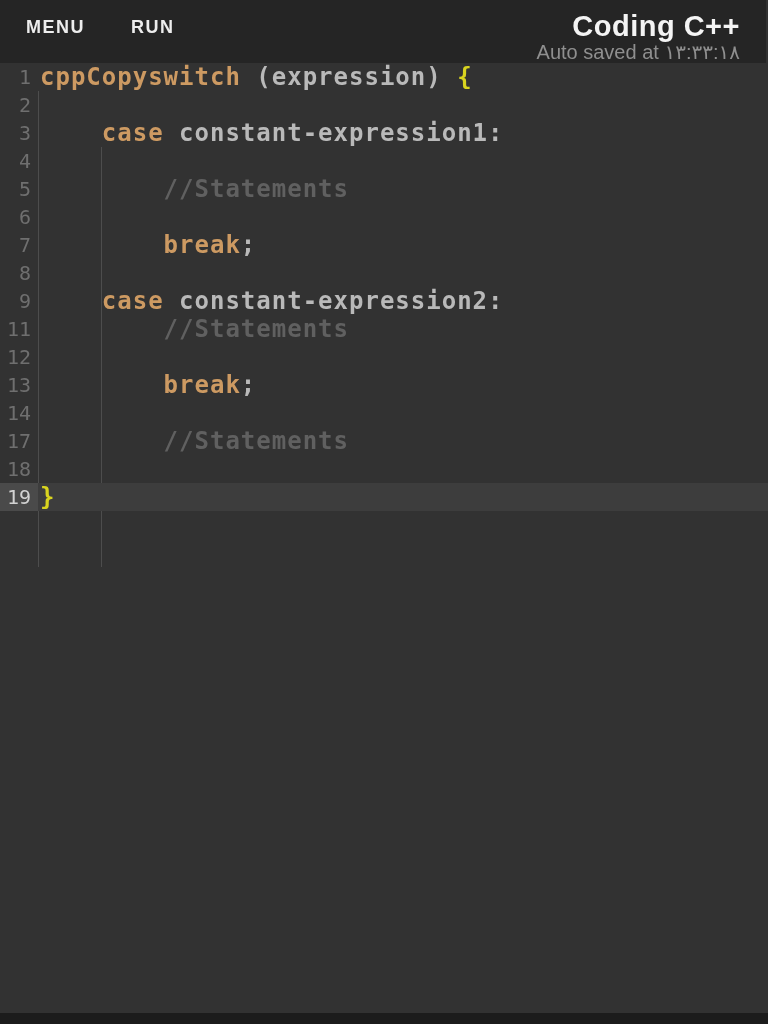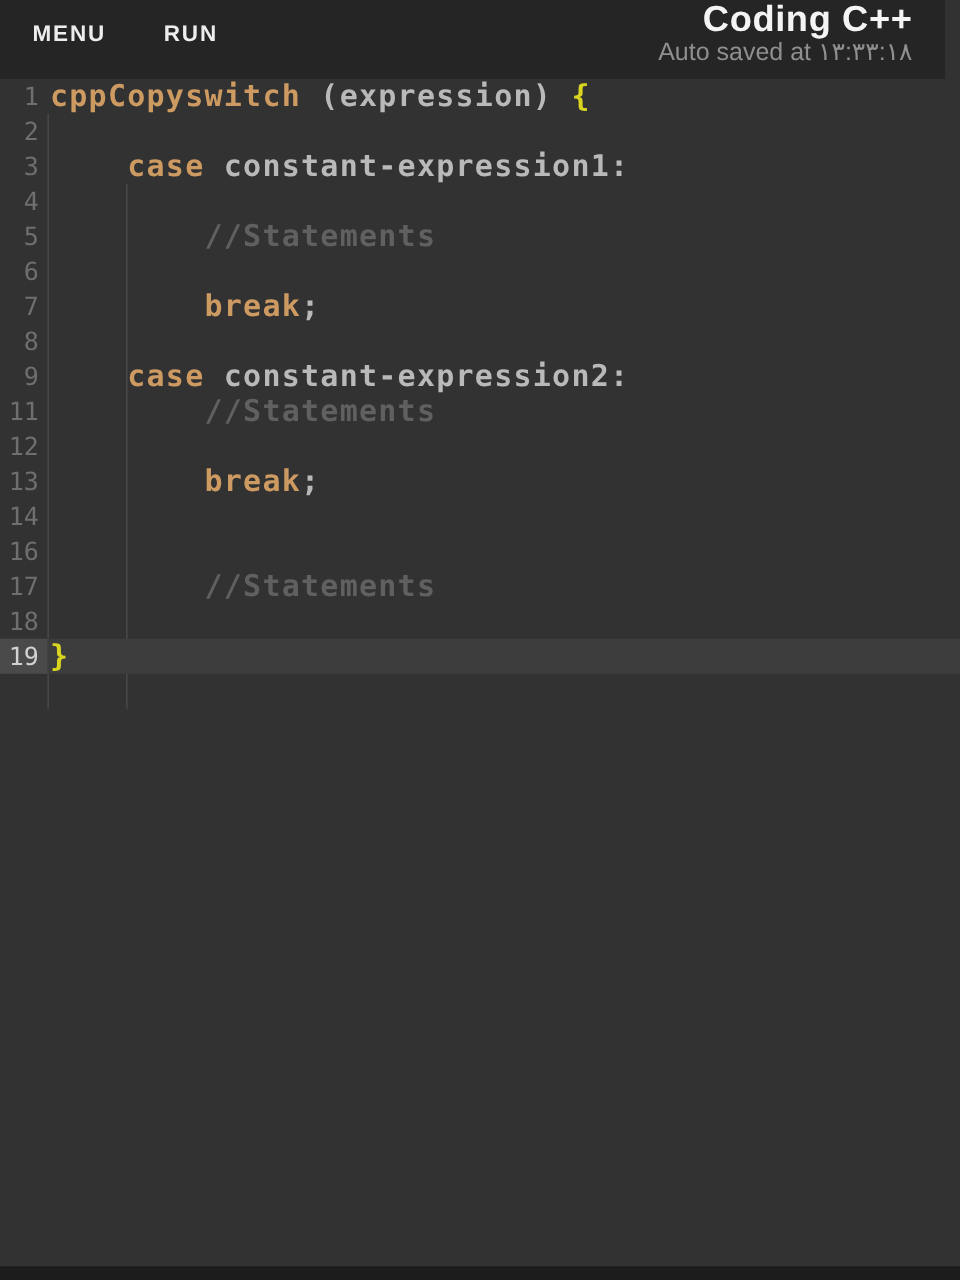--- a/index.html
+++ b/index.html
@@ -11,21 +11,21 @@
     height: 1024px;
     position: relative;
     overflow: hidden;
     background: var(--c-editor_bg, #323232);
     font-family: "Liberation Sans", "DejaVu Sans", sans-serif;
   }
 
   
   .header {
     position: absolute;
-    top: 0; left: 0; right: 12px;
+    top: 0; left: 0; right: 2px;
     height: 63px;
     background: var(--c-header_bg, #252525);
     display: flex;
     justify-content: space-between;
     box-sizing: border-box;
   }
   .header-left {
     display: flex;
     align-items: center;
     gap: 46px;
@@ -39,21 +39,21 @@
     font-family: "Liberation Sans", "DejaVu Sans", sans-serif;
     font-size: 18px;
     font-weight: bold;
     letter-spacing: 1.5px;
     padding: 8px 0;
     cursor: pointer;
   }
   .header-right {
     text-align: right;
     padding-right: 26px;
-    padding-top: 0;
+    padding-top: 10px;
     margin-left: 40px;
   }
   .app-title {
     color: #f4f4f4;
     font-size: 29px;
     font-weight: bold;
     line-height: 33px;
     letter-spacing: 0.5px;
   }
   .autosave {
@@ -144,20 +144,19 @@
       <div class="row"><div class="gutter">4</div><div class="code"></div></div>
       <div class="row"><div class="gutter">5</div><div class="code"><span class="seg-comment">        //Statements</span></div></div>
       <div class="row"><div class="gutter">6</div><div class="code"></div></div>
       <div class="row"><div class="gutter">7</div><div class="code"><span class="seg-plain">        </span><span class="seg-keyword">break</span><span class="seg-plain">;</span></div></div>
       <div class="row"><div class="gutter">8</div><div class="code"></div></div>
       <div class="row"><div class="gutter">9</div><div class="code"><span class="seg-plain">    </span><span class="seg-keyword">case</span><span class="seg-plain"> constant-expression2:</span></div></div>
       <div class="row"><div class="gutter">11</div><div class="code"><span class="seg-comment">        //Statements</span></div></div>
       <div class="row"><div class="gutter">12</div><div class="code"></div></div>
       <div class="row"><div class="gutter">13</div><div class="code"><span class="seg-plain">        </span><span class="seg-keyword">break</span><span class="seg-plain">;</span></div></div>
       <div class="row"><div class="gutter">14</div><div class="code"></div></div>
-      <div class="row"><div class="gutter">16</div><div class="code"></div></div>
       <div class="row"><div class="gutter">17</div><div class="code"><span class="seg-comment">        //Statements</span></div></div>
       <div class="row"><div class="gutter">18</div><div class="code"></div></div>
       <div class="row active"><div class="gutter">19</div><div class="code"><span class="seg-brace">}</span></div></div>
     </div>
 </div>
 
 <div class="bottom-bar"></div>
 
 </body></html>

